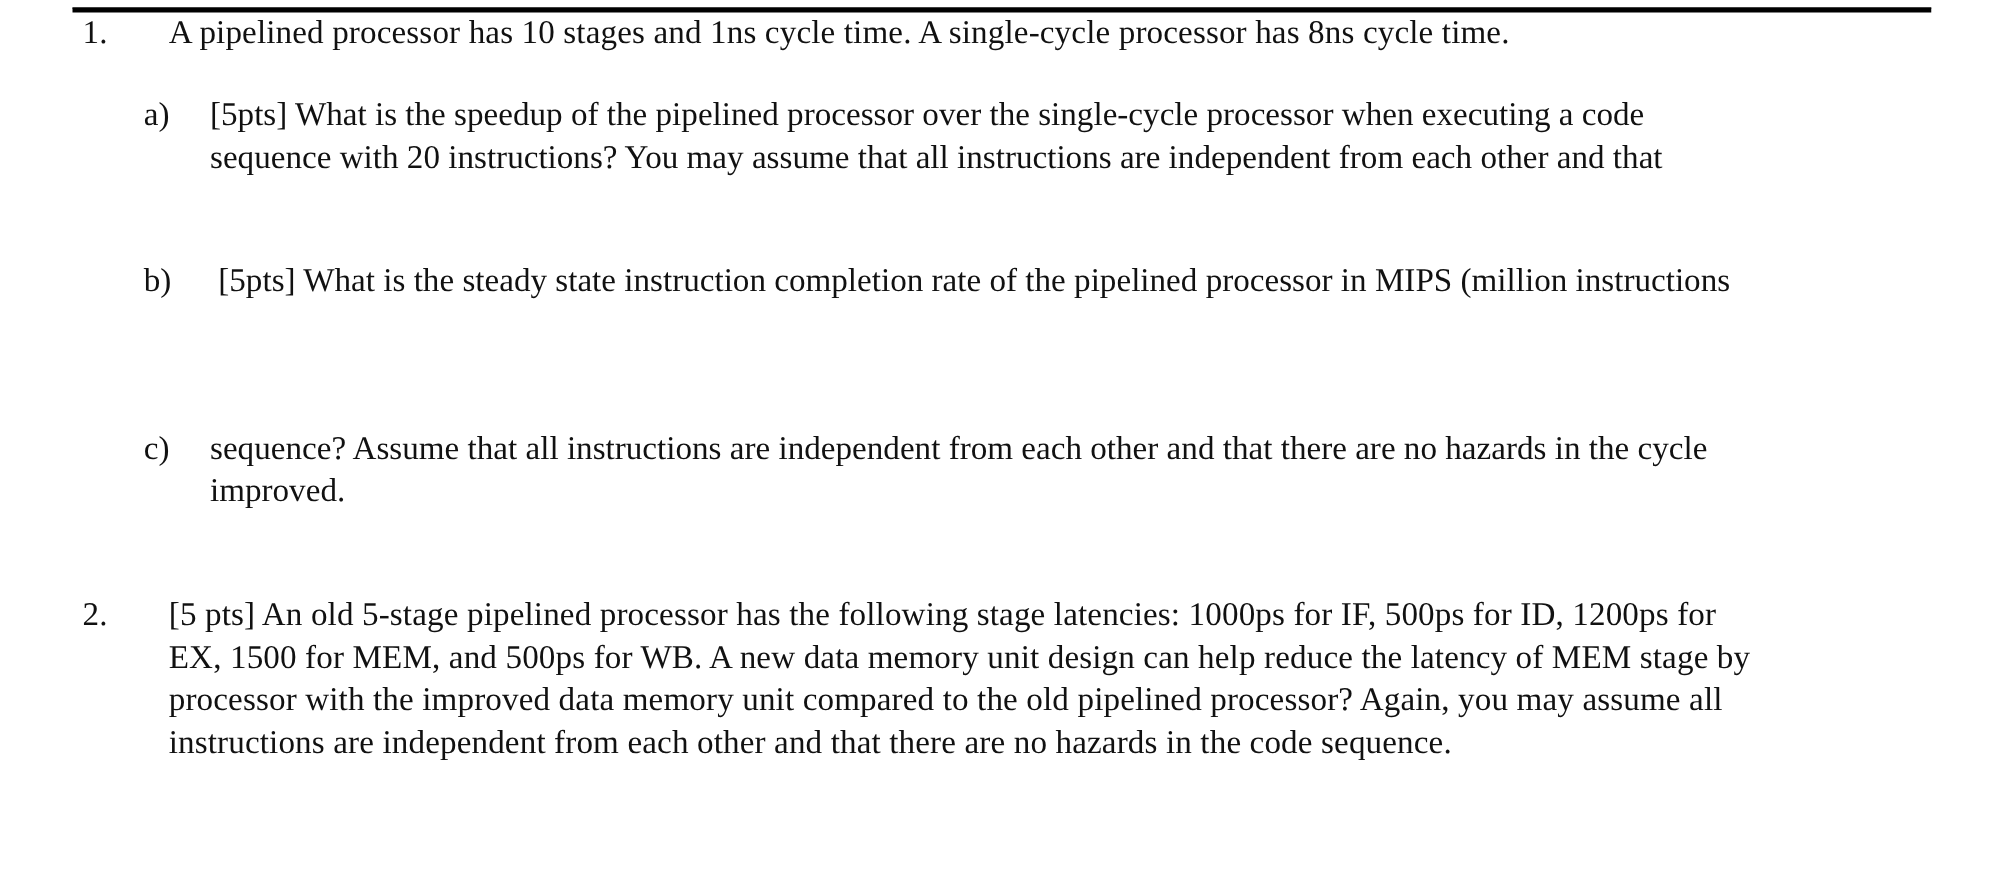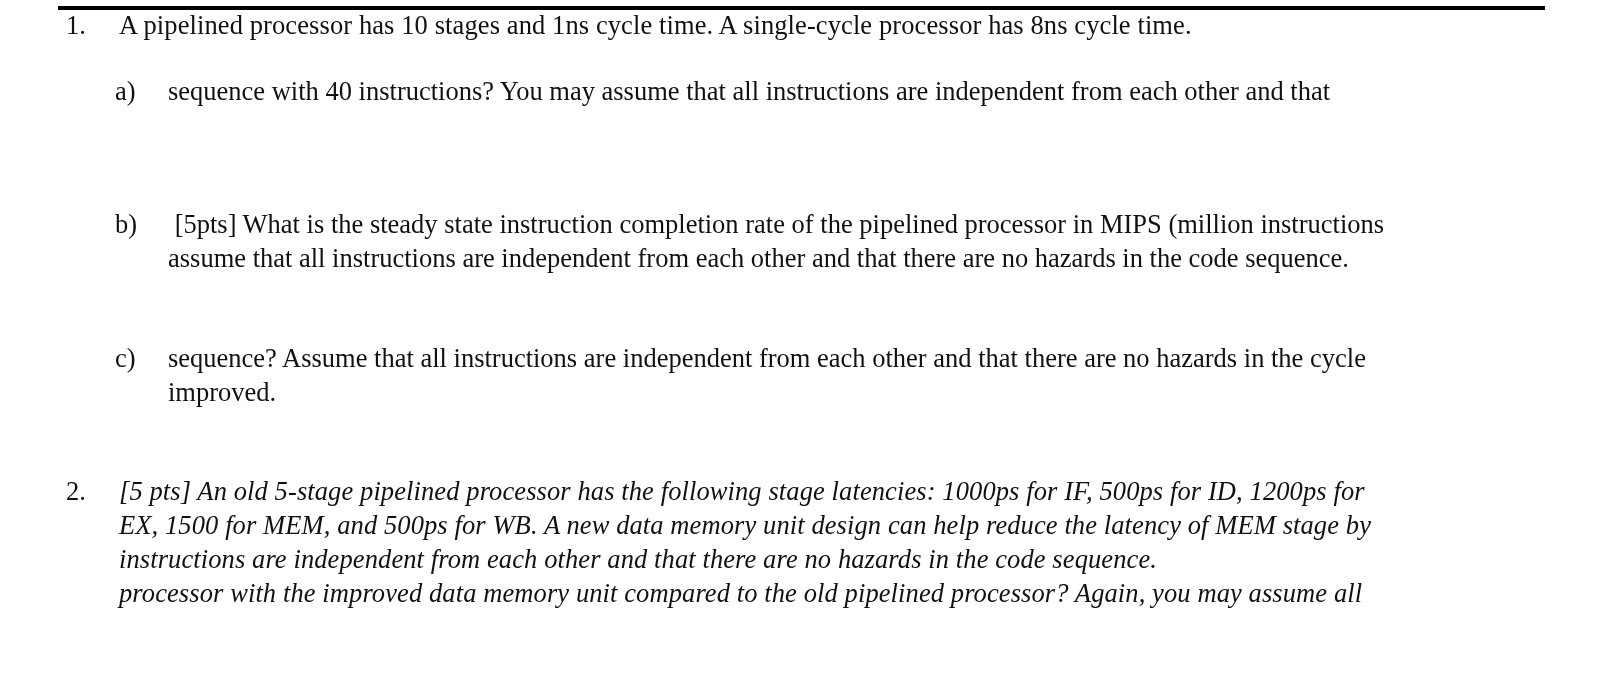--- a/index.html
+++ b/index.html
@@ -54,20 +54,21 @@
     text-align: left;
     font-size: 26.5px;
     line-height: 34px;
     letter-spacing: 0.1px;
   }
   .q-body {
     flex: 1 1 auto;
     font-size: 26.5px;
     line-height: 34px;
     letter-spacing: 0.1px;
+    margin-left: 16px;
   }
   .q-line {
     white-space: pre;
     font-size: 26.5px;
     line-height: 34px;
   }
 
   
   #item-1 { position: absolute; left: 0; top: 8px; width: 1560px; }
   #item-1 .q-marker { width: 53px; margin-left: 66px; }
@@ -98,65 +99,65 @@
     line-height: 34px;
   }
 
   #sub-a { top: 74px; }
   #sub-b { top: 207px; }
   #sub-c { top: 341px; }
 
   
   #item-2 { position: absolute; left: 0; top: 474px; width: 1570px; }
   #item-2 .q-marker { width: 53px; margin-left: 66px; }
-  #item-2 > .q-body { width: 1440px; font-style: italic; }
+  #item-2 > .q-body { width: 1440px; }
 </style>
 </head>
 <body>
 
 <div id="page">
 
   <div class="top-rule"></div>
 
   <div class="qlist">
 
     <div class="q-item" id="item-1">
       <div class="q-marker">1.</div>
       <div class="q-body">
         <div class="q-line">A pipelined processor has 10 stages and 1ns cycle time. A single-cycle processor has 8ns cycle time.</div>
       </div>
     </div>
 
     <div class="sublist sub-item" id="sub-a">
       <div class="sub-marker">a)</div>
       <div class="sub-body">
-        <div class="q-line">sequence with 40 instructions? You may assume that all instructions are independent from each other and that</div>
+        <div class="q-line">[5pts] What is the speedup of the pipelined processor over the single-cycle processor when executing a code</div>
+        <div class="q-line">sequence with 20 instructions? You may assume that all instructions are independent from each other and that</div>
       </div>
     </div>
 
     <div class="sublist sub-item" id="sub-b">
       <div class="sub-marker">b)</div>
       <div class="sub-body">
         <div class="q-line"> [5pts] What is the steady state instruction completion rate of the pipelined processor in MIPS (million instructions</div>
-        <div class="q-line">assume that all instructions are independent from each other and that there are no hazards in the code sequence.</div>
       </div>
     </div>
 
     <div class="sublist sub-item" id="sub-c">
       <div class="sub-marker">c)</div>
       <div class="sub-body">
         <div class="q-line">sequence? Assume that all instructions are independent from each other and that there are no hazards in the cycle</div>
         <div class="q-line">improved.</div>
       </div>
     </div>
 
     <div class="q-item" id="item-2">
       <div class="q-marker">2.</div>
       <div class="q-body">
         <div class="q-line">[5 pts] An old 5-stage pipelined processor has the following stage latencies: 1000ps for IF, 500ps for ID, 1200ps for</div>
         <div class="q-line">EX, 1500 for MEM, and 500ps for WB. A new data memory unit design can help reduce the latency of MEM stage by</div>
+        <div class="q-line">processor with the improved data memory unit compared to the old pipelined processor? Again, you may assume all</div>
         <div class="q-line">instructions are independent from each other and that there are no hazards in the code sequence.</div>
-        <div class="q-line">processor with the improved data memory unit compared to the old pipelined processor? Again, you may assume all</div>
       </div>
     </div>
 
   </div>
 </div>
 
 </body></html>

